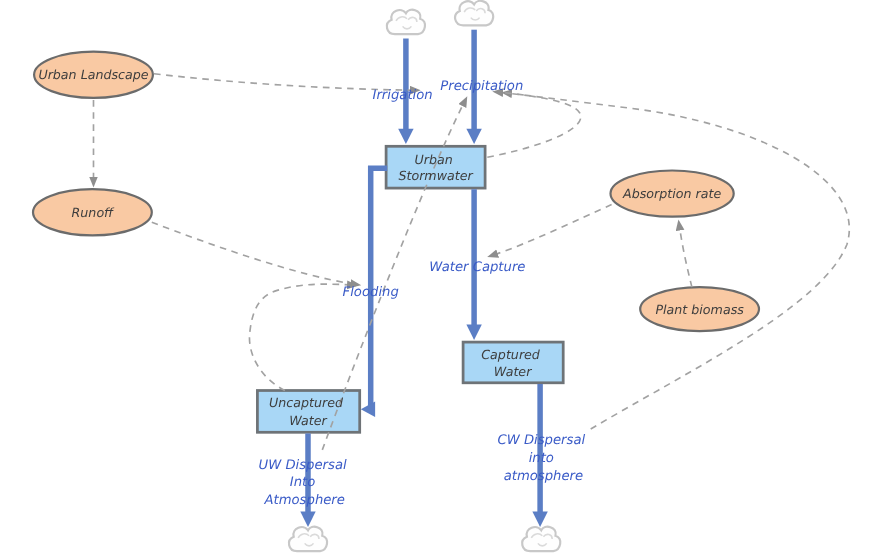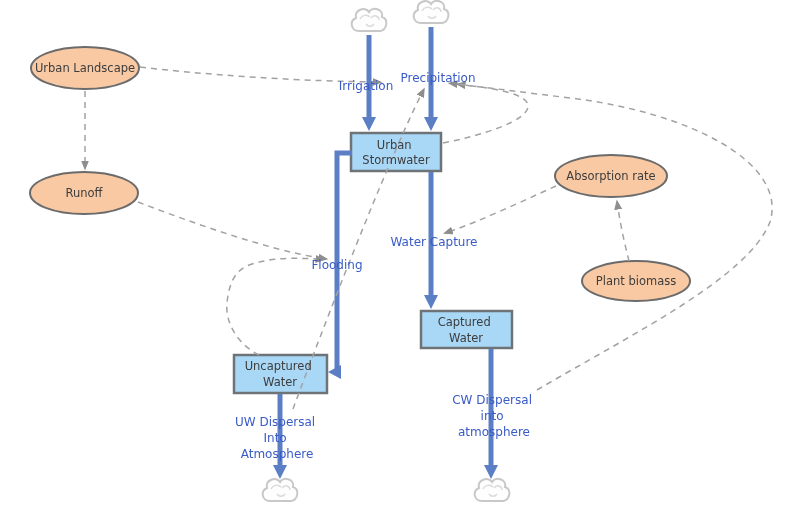--- a/index.html
+++ b/index.html
@@ -1,20 +1,21 @@
 <!DOCTYPE html>
 <html style="--background: #FFFFFF; --variable_fill: #F9C9A3; --variable_stroke: #6B6B6B; --stock_fill: #A9D7F6; --stock_stroke: #6E7377; --flow_pipe: #5B7EC5; --flow_label: #3A5BC7; --node_text: #3D3D3D; --connector: #A2A2A2; --connector_arrow: #8E8E8E; --cloud_stroke: #C8C8C8;"><head>
 <meta charset="utf-8">
 <style>
   html, body { margin: 0; padding: 0; background: #ffffff; }
   .canvas {
     position: relative;
     width: 800px; height: 509px;
     background: var(--background, #fff);
     font-family: "DejaVu Sans", sans-serif;
+    font-style: italic;
   }
   svg { display: block; }
 
   .conn {
     fill: none;
     stroke: var(--connector, #A2A2A2);
     stroke-width: 1.5;
     stroke-dasharray: 6 5;
     marker-end: url(#garrow);
   }

